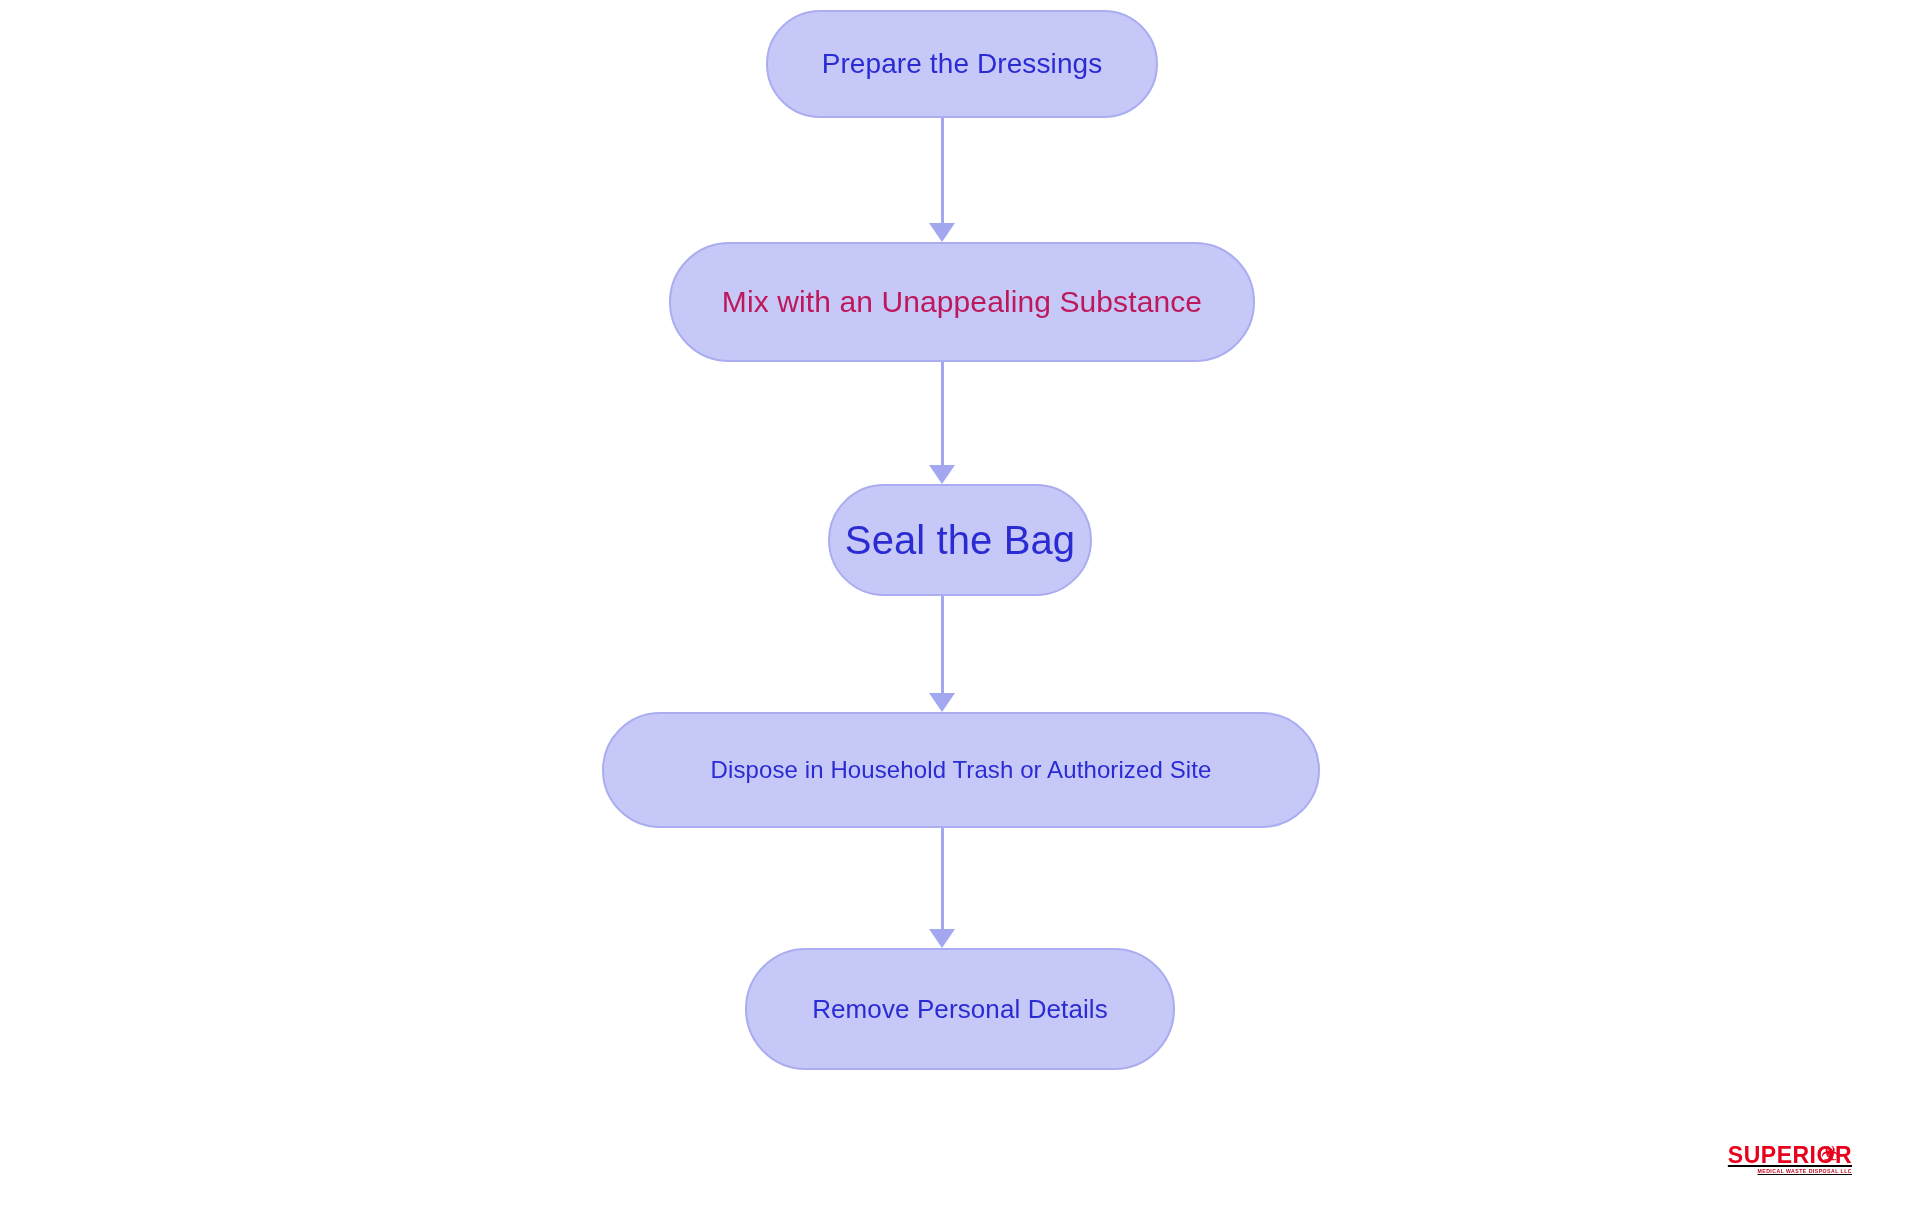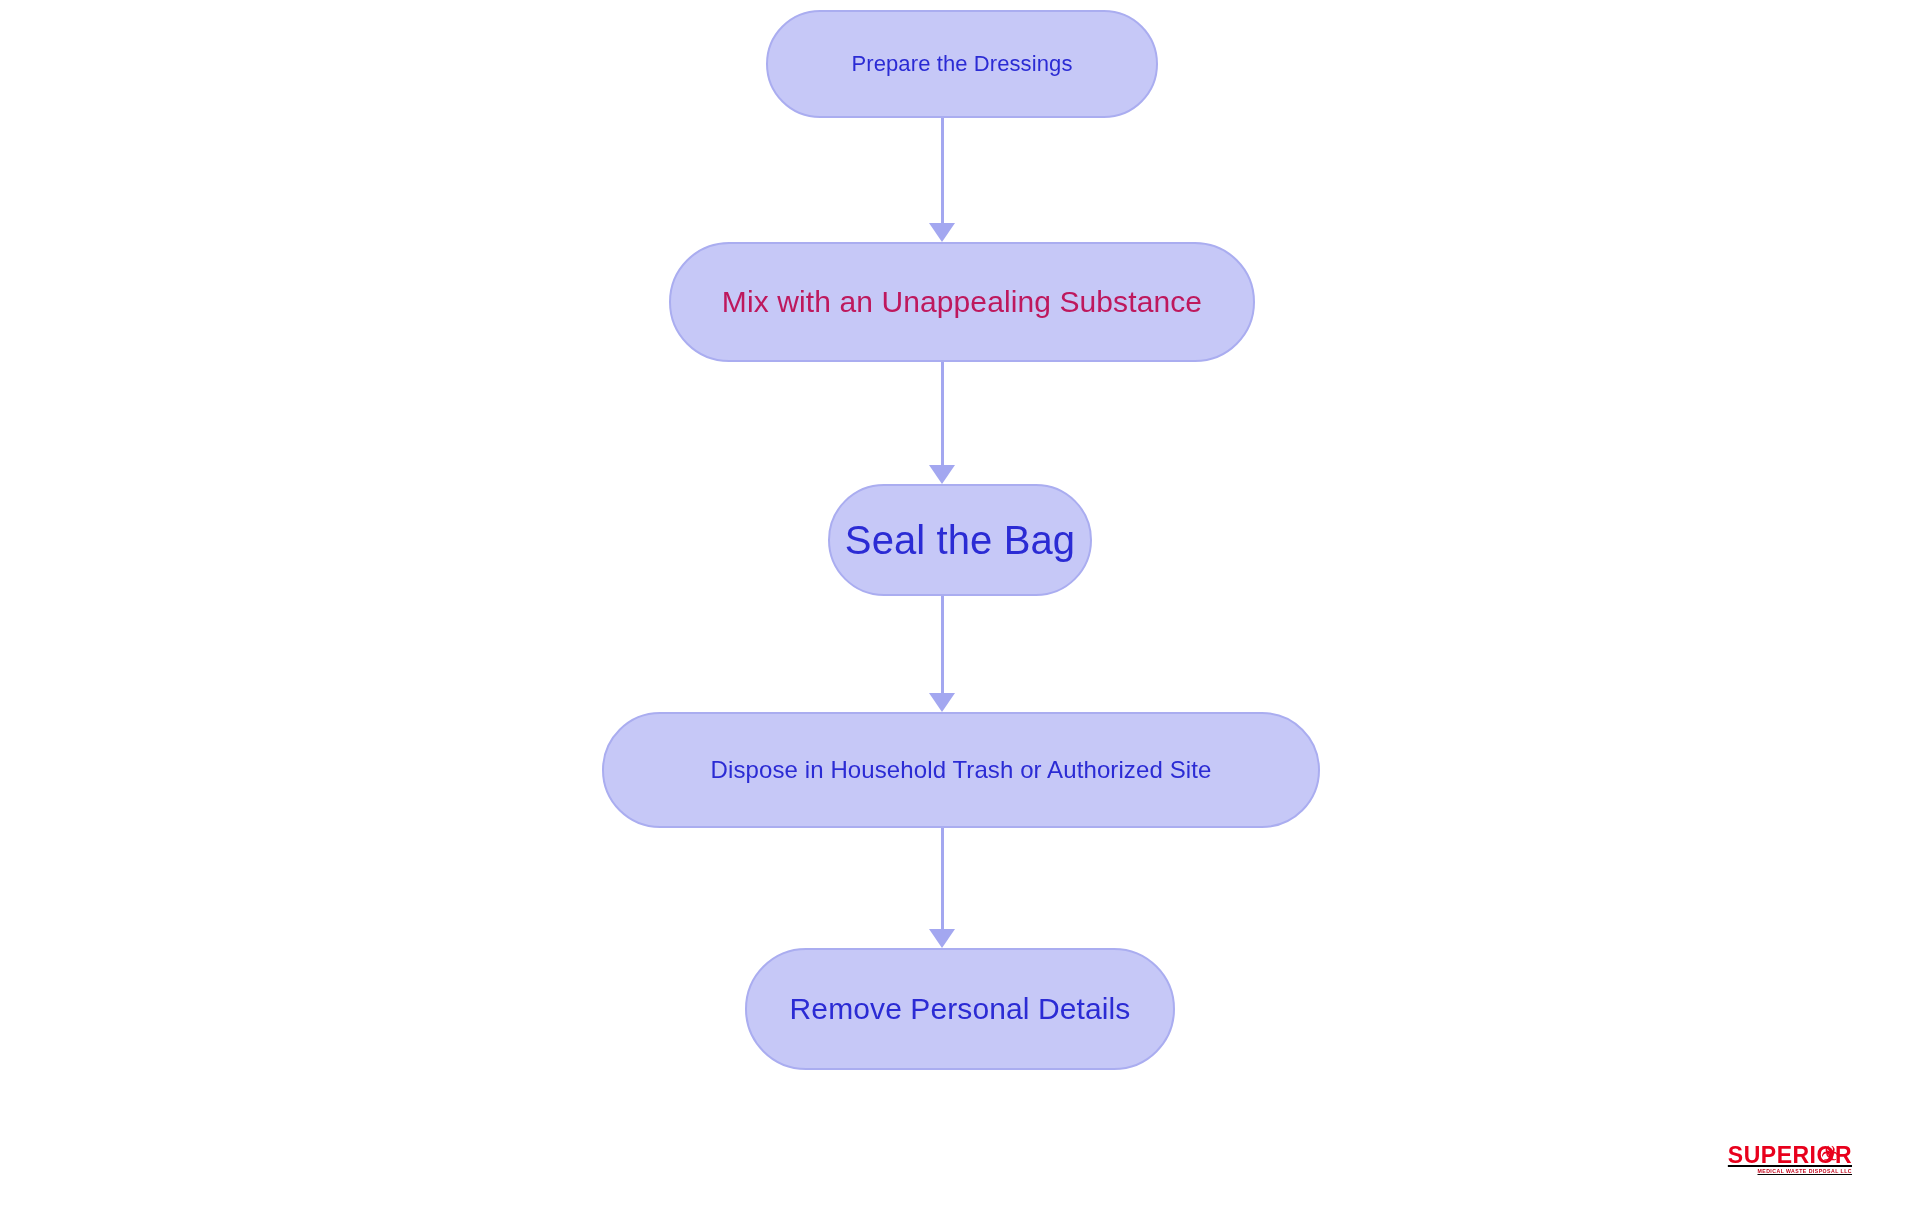--- a/index.html
+++ b/index.html
@@ -114,33 +114,33 @@
       <div class="conn-head" style="border-top-color: rgb(163, 167, 240);"></div>
     </div>
     <div class="flow-connector" style="left: 922px; top: 596px; height: 116px;">
       <div class="conn-line" style="background: rgb(163, 167, 240);"></div>
       <div class="conn-head" style="border-top-color: rgb(163, 167, 240);"></div>
     </div>
     <div class="flow-connector" style="left: 922px; top: 828px; height: 120px;">
       <div class="conn-line" style="background: rgb(163, 167, 240);"></div>
       <div class="conn-head" style="border-top-color: rgb(163, 167, 240);"></div>
     </div>
-    <div class="flow-node" style="left: 766px; top: 10px; width: 392px; height: 108px; background: rgb(198, 200, 247); border-color: rgb(170, 173, 240); color: rgb(43, 43, 212); font-size: 22px;">
+    <div class="flow-node" style="left: 766px; top: 10px; width: 392px; height: 108px; background: rgb(198, 200, 247); border-color: rgb(170, 173, 240); color: rgb(43, 43, 212); font-size: 28px;">
       <span>Prepare the Dressings</span>
     </div>
     <div class="flow-node" style="left: 669px; top: 242px; width: 586px; height: 120px; background: rgb(198, 200, 247); border-color: rgb(170, 173, 240); color: #be185d; font-size: 30px;">
       <span>Mix with an Unappealing Substance</span>
     </div>
     <div class="flow-node" style="left: 828px; top: 484px; width: 264px; height: 112px; background: rgb(198, 200, 247); border-color: rgb(170, 173, 240); color: rgb(43, 43, 212); font-size: 40px;">
       <span>Seal the Bag</span>
     </div>
     <div class="flow-node" style="left: 602px; top: 712px; width: 718px; height: 116px; background: rgb(198, 200, 247); border-color: rgb(170, 173, 240); color: rgb(43, 43, 212); font-size: 24px;">
       <span>Dispose in Household Trash or Authorized Site</span>
     </div>
-    <div class="flow-node" style="left: 745px; top: 948px; width: 430px; height: 122px; background: rgb(198, 200, 247); border-color: rgb(170, 173, 240); color: rgb(43, 43, 212); font-size: 30px;">
+    <div class="flow-node" style="left: 745px; top: 948px; width: 430px; height: 122px; background: rgb(198, 200, 247); border-color: rgb(170, 173, 240); color: rgb(43, 43, 212); font-size: 26px;">
       <span>Remove Personal Details</span>
     </div>
   </div>
 
 <div id="brand-logo">
   <div class="brand-word">
     <span>SUPERIOR</span>
     <span class="brand-biohazard">☣</span>
   </div>
   <div class="brand-tagline">MEDICAL WASTE DISPOSAL LLC</div>

